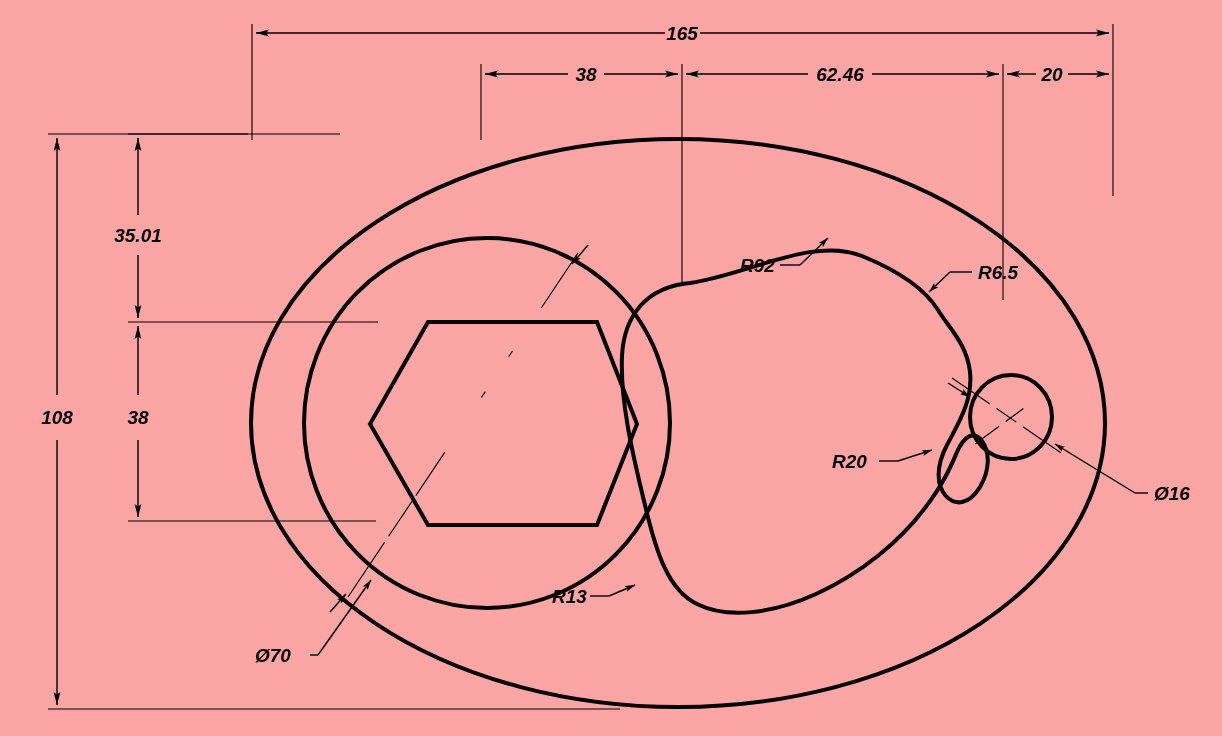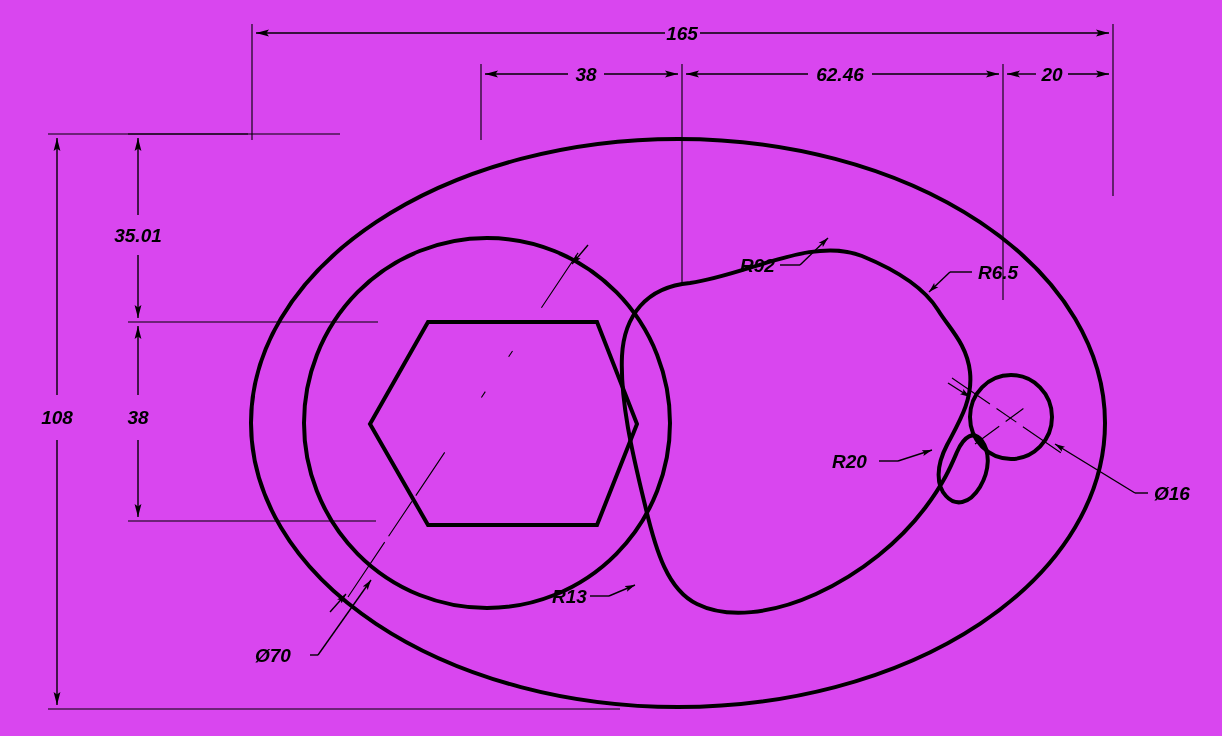--- a/index.html
+++ b/index.html
@@ -1,18 +1,18 @@
 <!DOCTYPE html>
 <html><head>
 <meta charset="utf-8">
 <style>
   html,body{margin:0;padding:0;background:#ffffff;}
   body{width:1222px;height:736px;overflow:hidden;
        font-family:"Liberation Sans","DejaVu Sans",sans-serif;}
-  #sheet{position:relative;width:1222px;height:736px;background:#d946ef;}
+  #sheet{position:relative;width:1222px;height:736px;background:#fca5a5;}
   svg{display:block;}
   .dimtext{font-family:"Liberation Sans","DejaVu Sans",sans-serif;
            font-style:italic;font-weight:bold;font-size:19px;fill:#000000;
            letter-spacing:0px;}
 </style>
 </head>
 <body>
 
 <div id="sheet">
 <svg width="1222" height="736" viewBox="0 0 1222 736">

